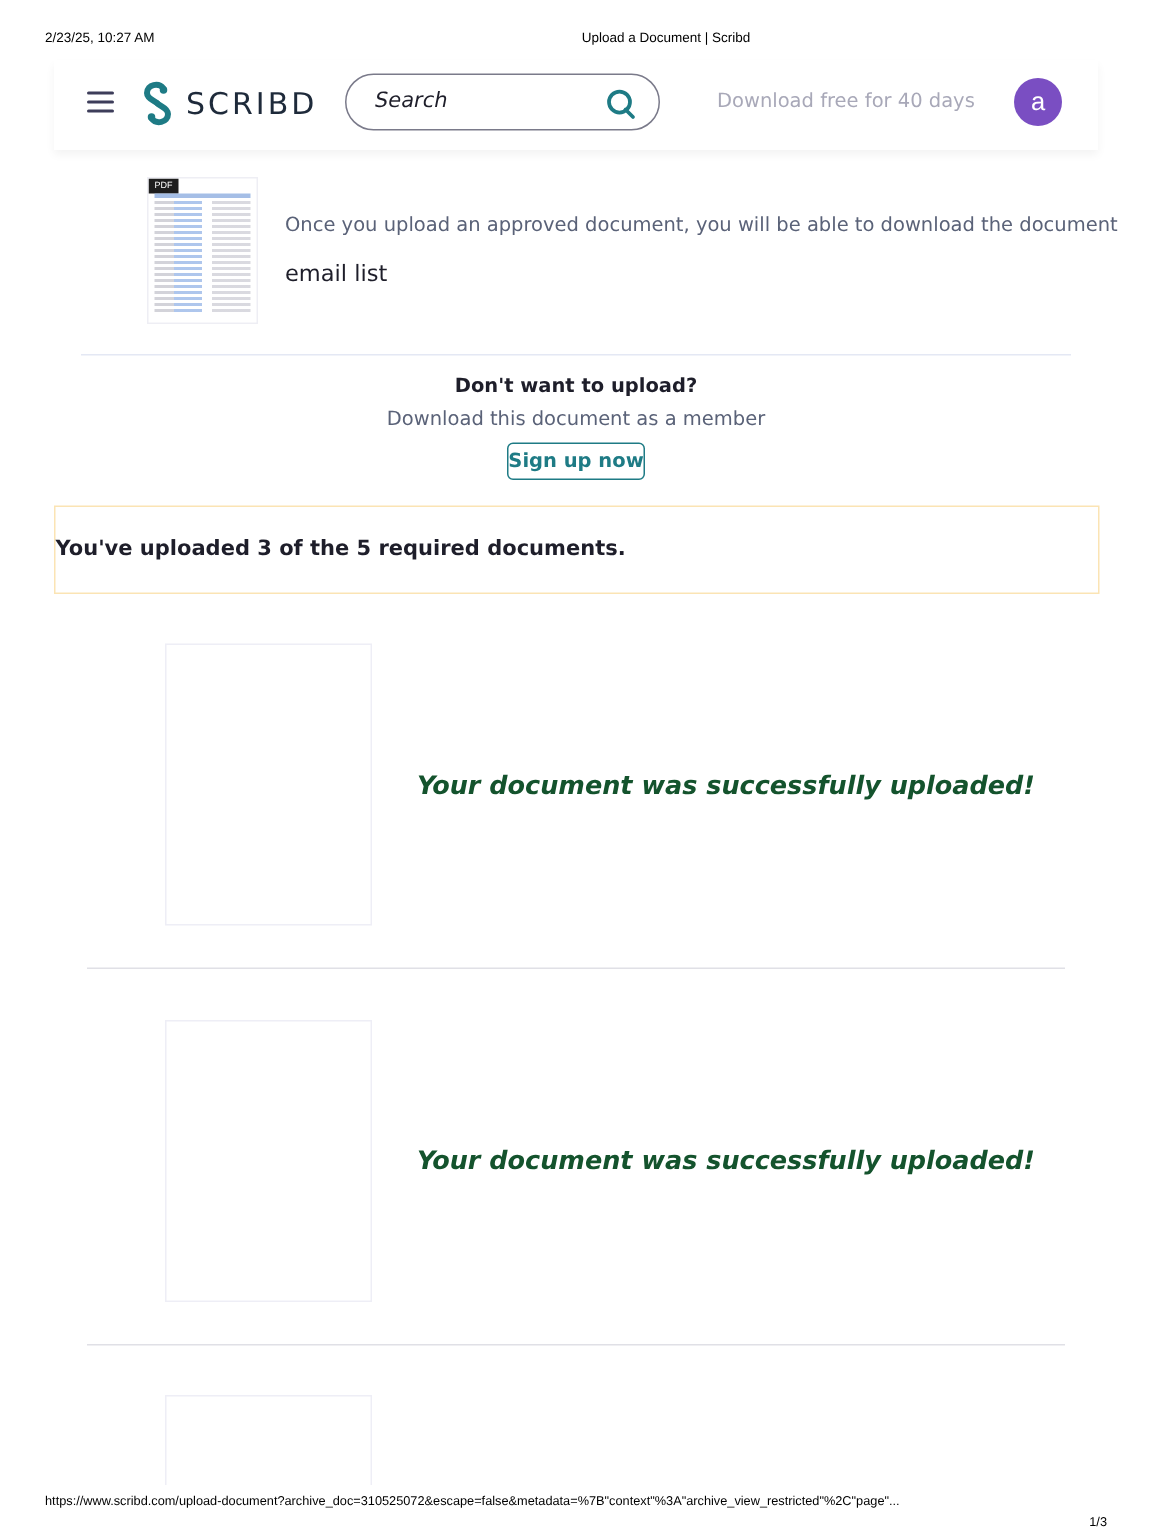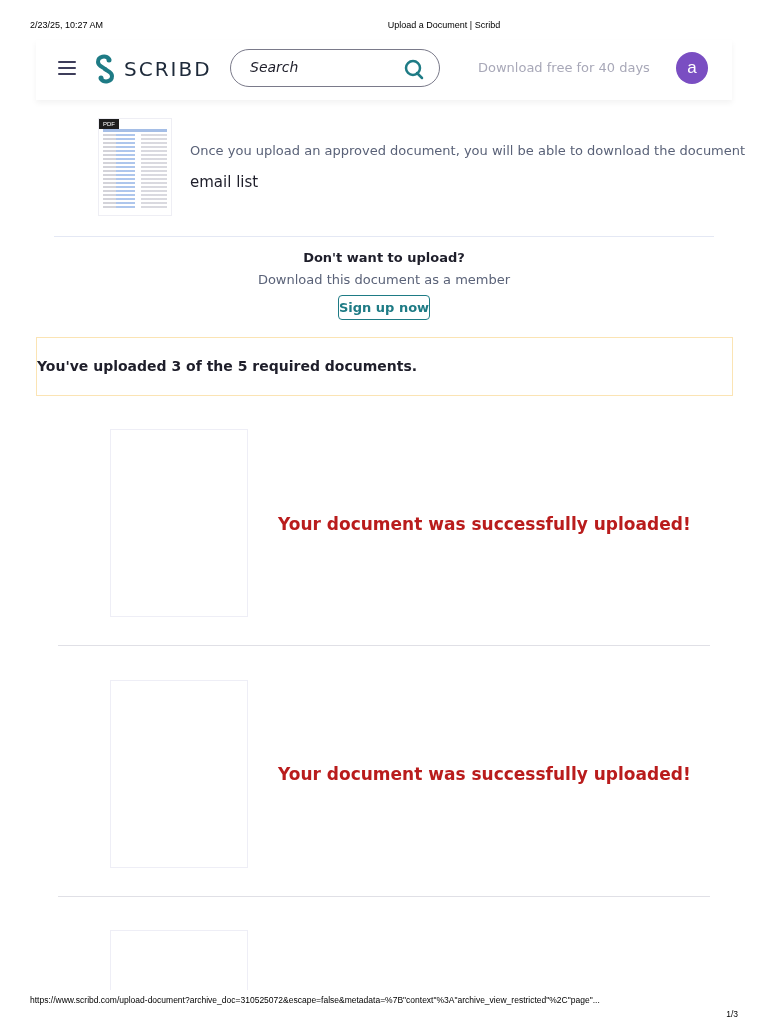--- a/index.html
+++ b/index.html
@@ -36,21 +36,21 @@
 
     .member-block { position: absolute; top: 250px; left: 0; width: 768px; text-align: center; }
     .dont-want { font-family: "DejaVu Sans", sans-serif; font-size: 13px; font-weight: bold; color: #1e1e2a; height: 18px; }
     .download-member { font-family: "DejaVu Sans", sans-serif; font-size: 13px; color: #5a6278; margin-top: 4px; height: 18px; }
     .signup-btn { display: inline-block; margin-top: 5px; border: 1px solid #1e7b85; border-radius: 4px; padding: 4px 0; font-family: "DejaVu Sans", sans-serif; font-size: 13px; font-weight: bold; color: #1e7b85; background: #fff; cursor: pointer; }
 
     .progress-banner { position: absolute; top: 337px; left: 36px; width: 697px; height: 59px; border: 1px solid #fbe4b4; background: #fff; text-align: left; line-height: 57px; font-family: "DejaVu Sans", sans-serif; font-size: 14px; font-weight: bold; color: #1e1e2a; }
 
     .upload-item { position: absolute; left: 58px; width: 652px; height: 250px; }
     .upload-thumb { position: absolute; left: 52px; width: 138px; height: 188px; border: 1px solid #eeeef6; background: #fff; }
-    .upload-msg { position: absolute; left: 220px; font-family: "DejaVu Sans", sans-serif; font-size: 17px; font-weight: bold; color: #b91c1c; white-space: nowrap; }
+    .upload-msg { position: absolute; left: 220px; font-family: "DejaVu Sans", sans-serif; font-size: 17px; font-weight: bold; color: #14532d; white-space: nowrap; font-style: italic; }
     .upload-divider { position: absolute; left: 0; width: 652px; height: 1px; background: #e0e0e6; }
 
     .print-footer { position: absolute; top: 995px; left: 0; width: 768px; font-size: 8.5px; color: #000; }
     .print-url { position: absolute; left: 30px; white-space: nowrap; }
     .print-page { position: absolute; right: 30px; margin-top: 14px; }
   </style>
 </head>
 <body>
 
 <div class="print-header">

